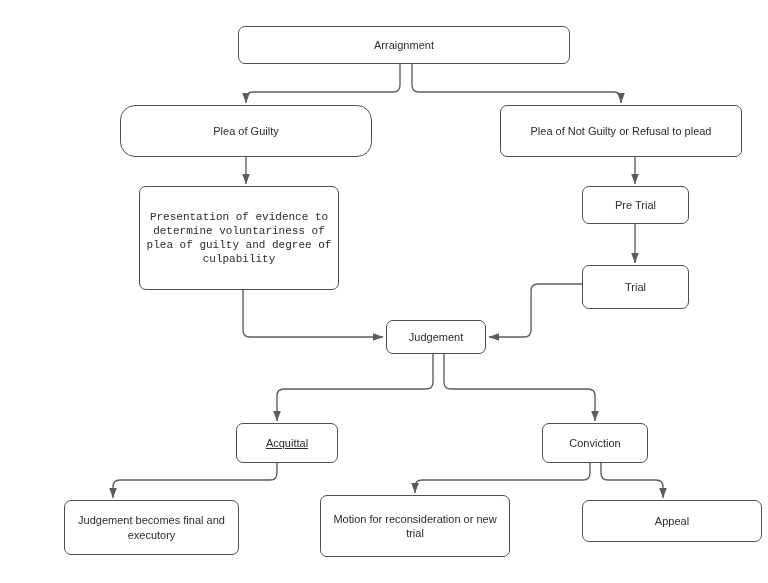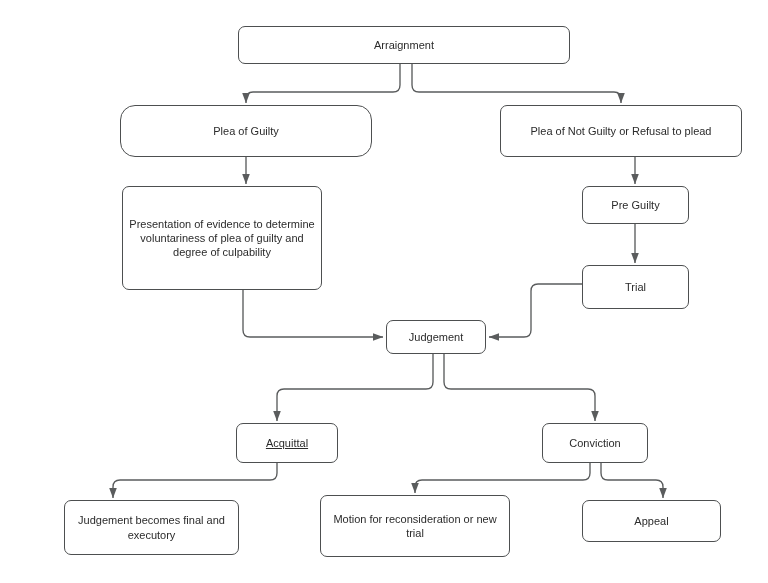--- a/index.html
+++ b/index.html
@@ -78,42 +78,42 @@
   <div id="node-layer">
       <div class="node" style="left: 238px; top: 26px; width: 332px; height: 38px; border-color: rgb(77, 79, 80); color: rgb(43, 43, 43);">
         <span class="label">Arraignment</span>
       </div>
       <div class="node" style="left: 120px; top: 105px; width: 252px; height: 52px; border-color: rgb(77, 79, 80); color: rgb(43, 43, 43); border-radius: 15px;">
         <span class="label">Plea of Guilty</span>
       </div>
       <div class="node" style="left: 500px; top: 105px; width: 242px; height: 52px; border-color: rgb(77, 79, 80); color: rgb(43, 43, 43);">
         <span class="label">Plea of Not Guilty or Refusal to plead</span>
       </div>
-      <div class="node" style="left: 122px; top: 186px; width: 200px; height: 104px; border-color: rgb(77, 79, 80); color: rgb(43, 43, 43);">
+      <div class="node" style="left: 139px; top: 186px; width: 200px; height: 104px; border-color: rgb(77, 79, 80); color: rgb(43, 43, 43); font-family: Liberation Mono, monospace;">
         <span class="label">Presentation of evidence to determine voluntariness of plea of guilty and degree of culpability</span>
       </div>
       <div class="node" style="left: 582px; top: 186px; width: 107px; height: 38px; border-color: rgb(77, 79, 80); color: rgb(43, 43, 43);">
-        <span class="label">Pre Guilty</span>
+        <span class="label">Pre Trial</span>
       </div>
       <div class="node" style="left: 582px; top: 265px; width: 107px; height: 44px; border-color: rgb(77, 79, 80); color: rgb(43, 43, 43);">
         <span class="label">Trial</span>
       </div>
       <div class="node" style="left: 386px; top: 320px; width: 100px; height: 34px; border-color: rgb(77, 79, 80); color: rgb(43, 43, 43);">
         <span class="label">Judgement</span>
       </div>
       <div class="node" style="left: 236px; top: 423px; width: 102px; height: 40px; border-color: rgb(77, 79, 80); color: rgb(43, 43, 43); text-decoration: underline;">
         <span class="label">Acquittal</span>
       </div>
       <div class="node" style="left: 542px; top: 423px; width: 106px; height: 40px; border-color: rgb(77, 79, 80); color: rgb(43, 43, 43);">
         <span class="label">Conviction</span>
       </div>
       <div class="node" style="left: 25px; top: 500px; width: 175px; height: 55px; border-color: rgb(77, 79, 80); color: rgb(43, 43, 43); margin-left: 39px;">
         <span class="label">Judgement becomes final and executory</span>
       </div>
       <div class="node" style="left: 320px; top: 495px; width: 190px; height: 62px; border-color: rgb(77, 79, 80); color: rgb(43, 43, 43);">
         <span class="label">Motion for reconsideration or new trial</span>
       </div>
-      <div class="node" style="left: 582px; top: 500px; width: 139px; height: 42px; border-color: rgb(77, 79, 80); color: rgb(43, 43, 43);">
+      <div class="node" style="left: 582px; top: 500px; width: 180px; height: 42px; border-color: rgb(77, 79, 80); color: rgb(43, 43, 43);">
         <span class="label">Appeal</span>
       </div>
     </div>
 
 </div>
 
 </body></html>

